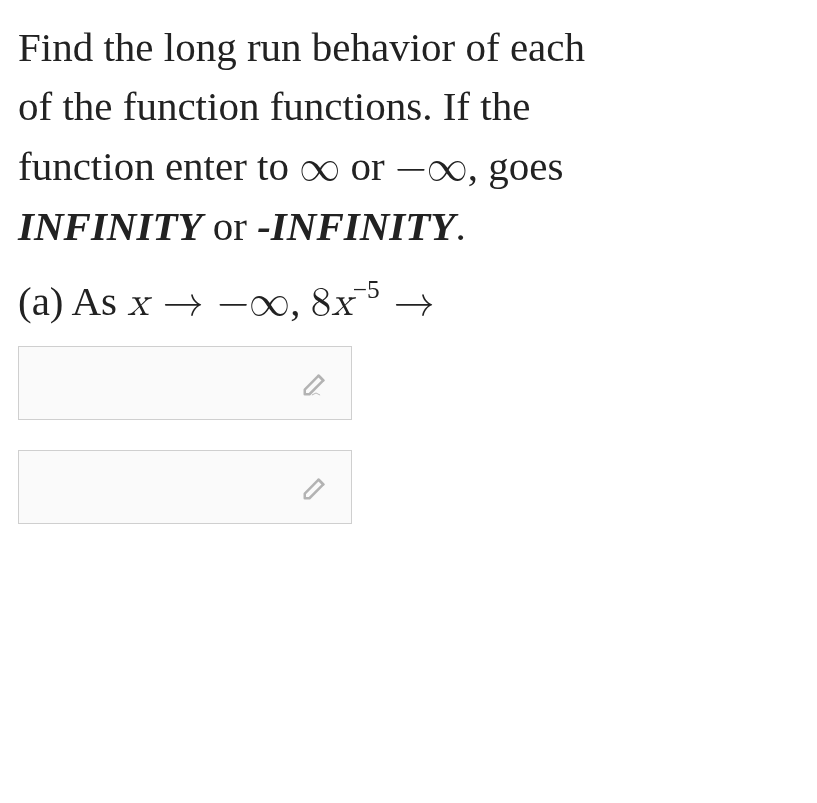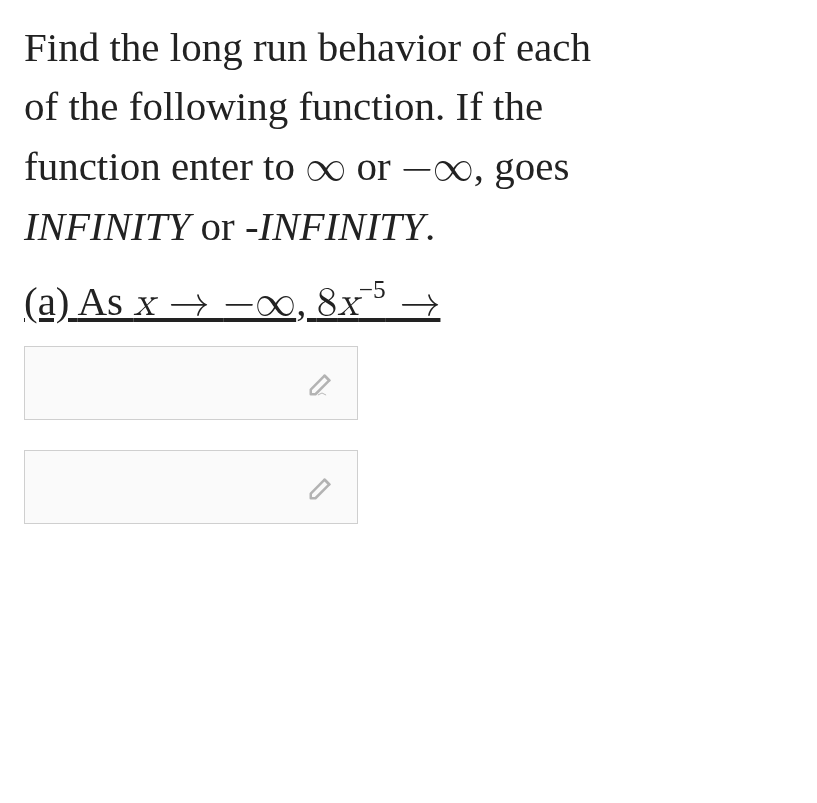--- a/index.html
+++ b/index.html
@@ -4,38 +4,37 @@
 <style>
   html, body {
     margin: 0;
     padding: 0;
     background: #ffffff;
     width: 817px;
     height: 803px;
     overflow: hidden;
   }
   .page {
-    padding: 18px 20px 0 24px;
+    padding: 18px 20px 0 18px;
     font-family: Georgia, 'Times New Roman', serif;
     color: #222;
     font-size: 41px;
     line-height: 1.45;
   }
   .instr {
     margin-bottom: 8px;
   }
-  .ital { font-style: italic; }
+  .ital { font-style: italic; font-weight: bold; }
   .math {
     font-family: 'Latin Modern Math', 'STIX Two Math', 'Cambria Math', Georgia, serif;
     font-style: italic;
   }
   .rm { font-style: normal; }
   .part {
     margin-top: 15px;
-    text-decoration: underline;
   }
   .sup {
     font-size: 0.62em;
     vertical-align: super;
     font-style: normal;
     position: relative;
     top: -2px;
   }
   .answerbox {
     display: flex;
@@ -67,21 +66,21 @@
   }
   .pencil svg { width: 100%; height: 100%; display: block; }
 </style>
 </head>
 <body>
 
 <div class="page">
 
   <div class="instr">
     <span>Find the long run behavior of each</span><br>
-    <span>of the following function. If the</span><br>
+    <span>of the function functions. If the</span><br>
     <span>function enter to </span><span class="math rm">∞</span><span> or </span><span class="math rm">−∞</span><span>, goes</span><br>
     <span class="ital">INFINITY</span><span> or </span><span class="ital">-INFINITY</span><span>.</span>
   </div>
 
   <div class="part">
     <span>(a) </span><span>As </span><span class="math">x</span><span class="math rm"> → </span><span class="math rm">−∞</span><span>, </span><span class="math rm">8</span><span class="math">x</span><span class="sup">−5</span><span class="math rm"> →</span>
   </div>
 
   <div class="answerbox">
     <input class="answer-input" type="text" placeholder="" style="">

